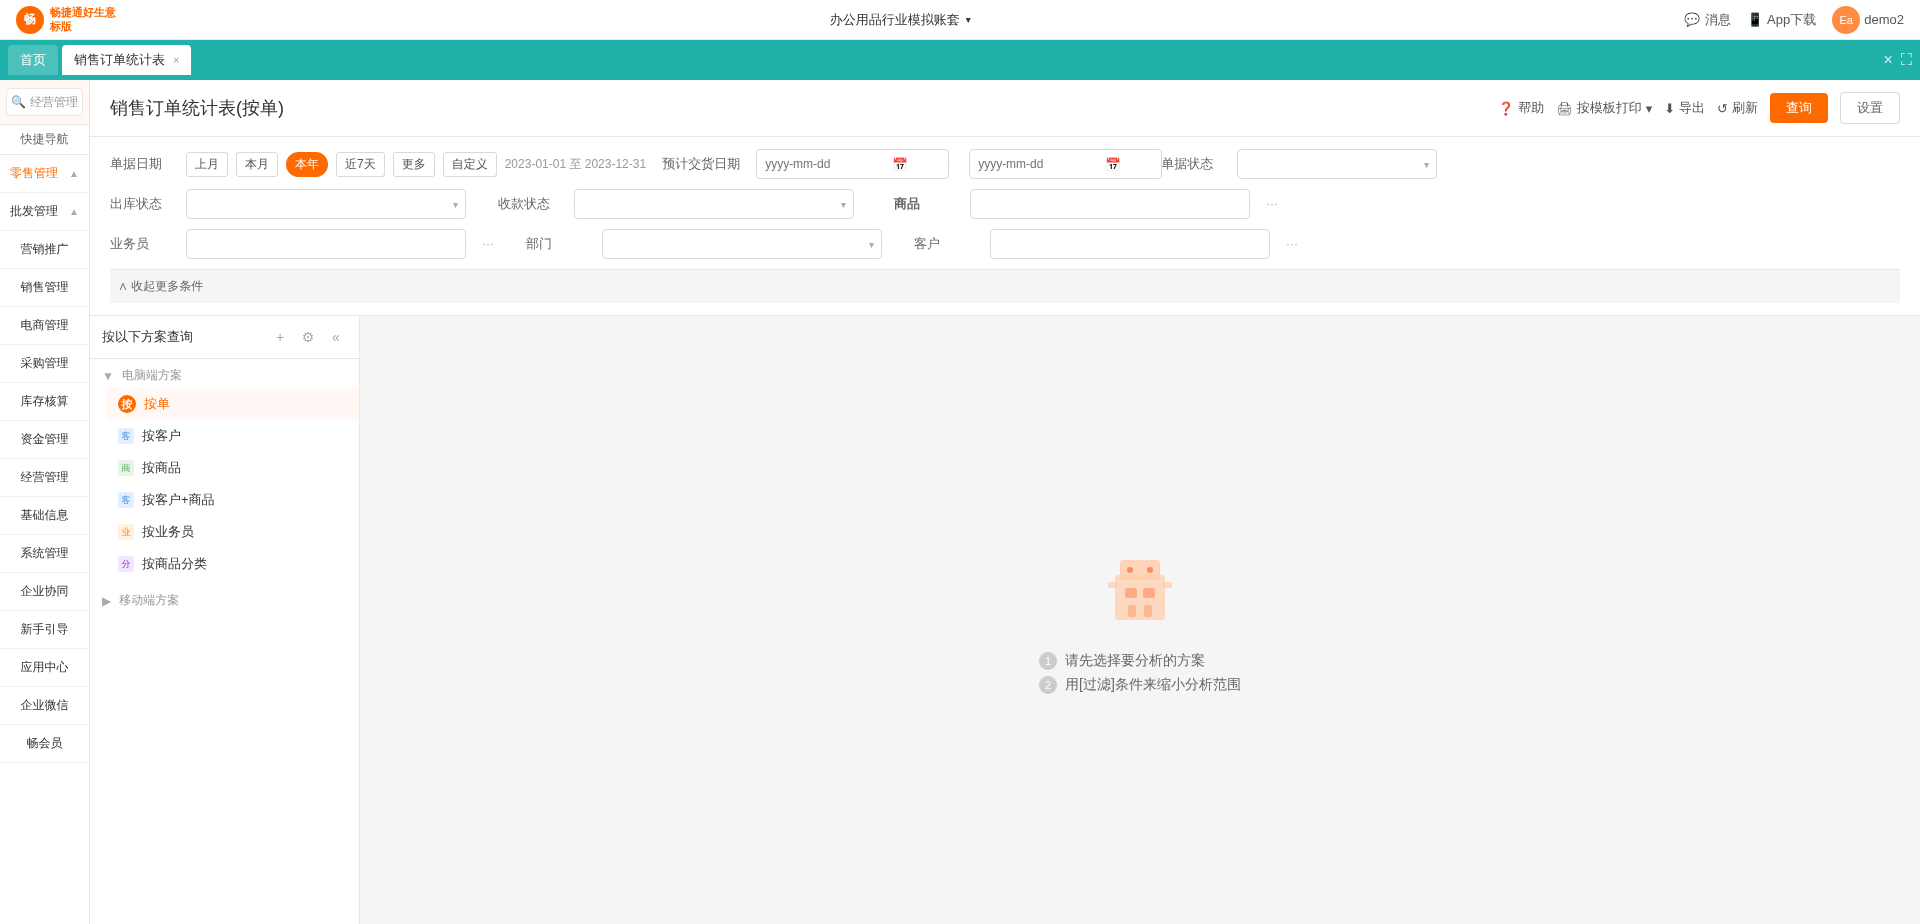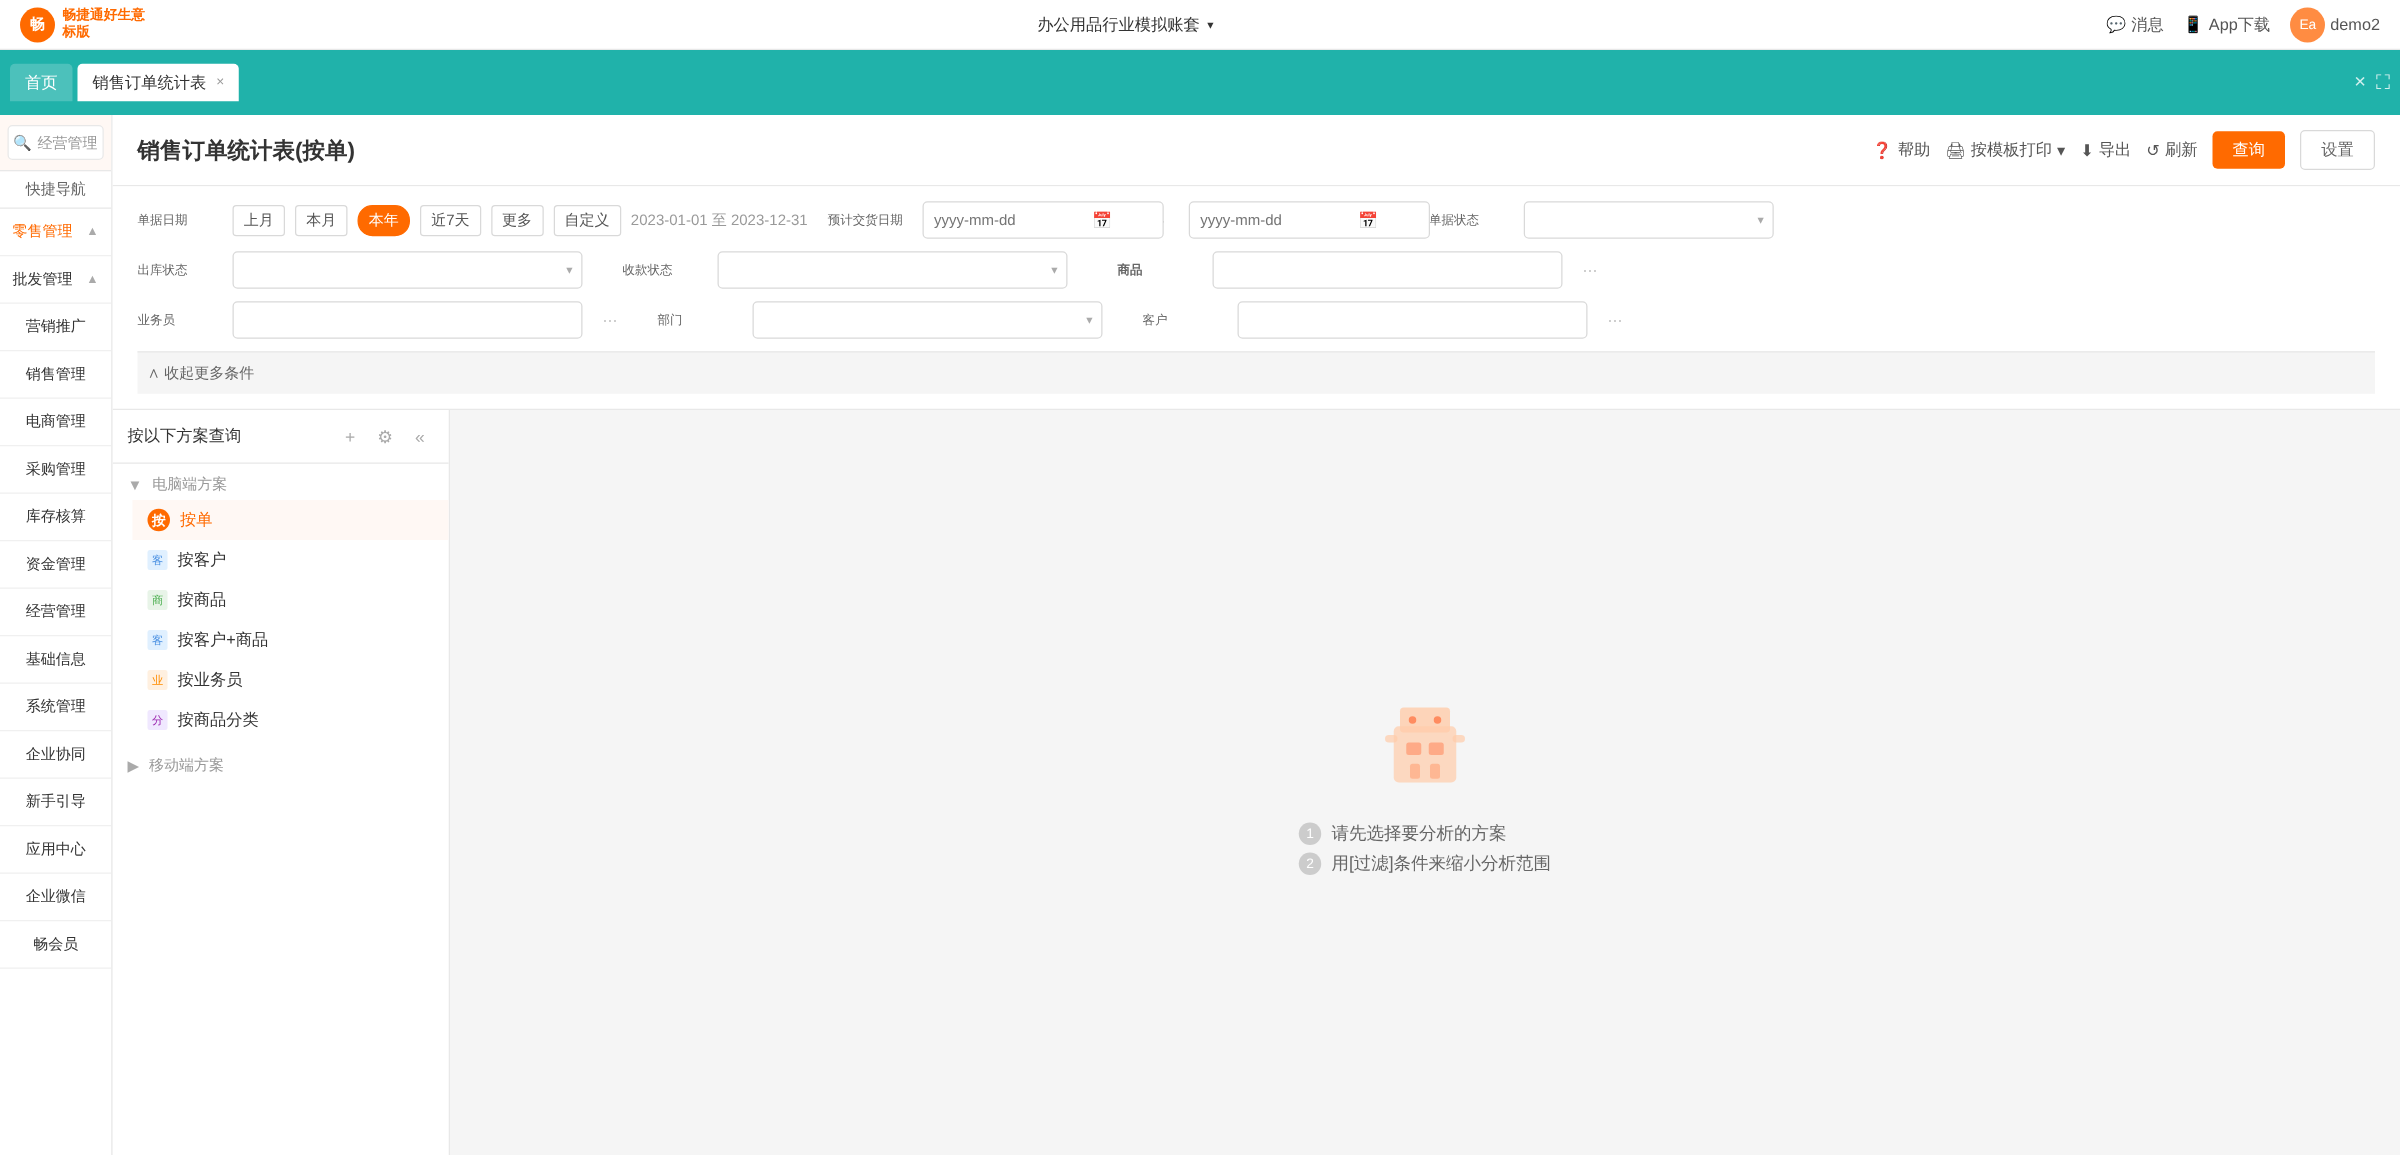--- a/index.html
+++ b/index.html
@@ -12,21 +12,21 @@
     .logo-icon { width: 28px; height: 28px; background: #ff6a00; border-radius: 50%; display: flex; align-items: center; justify-content: center; color: white; font-size: 12px; font-weight: bold; }
     .logo-text { font-size: 11px; color: #ff6a00; font-weight: bold; line-height: 1.2; }
     .top-bar-center { display: flex; align-items: center; gap: 6px; color: #666; font-size: 13px; }
     .top-bar-center span { color: #333; }
     .dropdown-arrow { color: #999; font-size: 10px; }
     .top-bar-right { display: flex; align-items: center; gap: 16px; }
     .top-bar-action { display: flex; align-items: center; gap: 4px; color: #555; font-size: 13px; cursor: pointer; }
     .avatar { width: 28px; height: 28px; background: #ff8c42; border-radius: 50%; display: flex; align-items: center; justify-content: center; color: white; font-size: 11px; }
 
     
-    .tab-bar { height: 52px; background: #20b2aa; display: flex; align-items: center; padding: 0 8px; flex-shrink: 0; gap: 4px; }
+    .tab-bar { height: 40px; background: #20b2aa; display: flex; align-items: center; padding: 0 8px; flex-shrink: 0; gap: 4px; }
     .tab-item { height: 30px; padding: 0 12px; display: flex; align-items: center; gap: 6px; border-radius: 4px 4px 0 0; font-size: 13px; cursor: pointer; color: rgba(255,255,255,0.85); }
     .tab-item.active { background: #fff; color: #333; }
     .tab-home { background: rgba(255,255,255,0.2); color: white; }
     .tab-close { font-size: 11px; color: #999; cursor: pointer; margin-left: 2px; }
     .tab-right-actions { margin-left: auto; display: flex; align-items: center; gap: 8px; }
     .tab-action-btn { color: rgba(255,255,255,0.8); font-size: 16px; cursor: pointer; }
 
     
     .main-layout { display: flex; flex: 1; overflow: hidden; }
 
@@ -38,31 +38,31 @@
     .sidebar-item { padding: 10px 6px; text-align: center; font-size: 12px; color: #333; cursor: pointer; border-bottom: 1px solid #f0f0f0; display: flex; flex-direction: column; align-items: center; gap: 1px; }
     .sidebar-item.has-arrow { flex-direction: row; justify-content: space-between; padding: 10px 10px; }
     .sidebar-item-arrow { font-size: 10px; color: #aaa; }
     .sidebar-item.active { color: #ff6a00; }
 
     
     .content-area { flex: 1; display: flex; flex-direction: column; overflow: hidden; }
 
     
     .page-header { background: #fff; padding: 12px 20px 0 20px; border-bottom: 1px solid #e8e8e8; display: flex; align-items: center; justify-content: space-between; flex-shrink: 0; }
-    .page-title { font-size: 18px; font-weight: bold; color: #333; padding-bottom: 12px; }
+    .page-title { font-size: 18px; font-weight: normal; color: #333; padding-bottom: 12px; }
     .page-header-actions { display: flex; align-items: center; gap: 12px; padding-bottom: 12px; }
     .header-action-btn { display: flex; align-items: center; gap: 4px; color: #555; font-size: 13px; cursor: pointer; }
     .header-action-primary { background: #ff6a00; color: white; border: none; padding: 6px 16px; border-radius: 4px; font-size: 13px; cursor: pointer; }
     .header-action-secondary { background: #fff; color: #666; border: 1px solid #d9d9d9; padding: 6px 16px; border-radius: 4px; font-size: 13px; cursor: pointer; }
 
     
     .filter-panel { background: #fff; padding: 12px 20px; border-bottom: 1px solid #e8e8e8; flex-shrink: 0; }
     .filter-row { display: flex; align-items: center; gap: 16px; margin-bottom: 10px; }
     .filter-row:last-child { margin-bottom: 0; }
-    .filter-label { color: #666; font-size: 10px; white-space: nowrap; min-width: 60px; }
+    .filter-label { color: #666; font-size: 13px; white-space: nowrap; min-width: 60px; }
     .filter-date-group { display: flex; align-items: center; gap: 8px; }
     .filter-date-btn { padding: 3px 8px; border: 1px solid #d9d9d9; border-radius: 3px; font-size: 12px; cursor: pointer; color: #555; background: #fff; }
     .filter-date-btn.active { background: #ff6a00; color: white; border-color: #ff6a00; border-radius: 12px; }
     .filter-date-range { font-size: 12px; color: #999; }
     .filter-input { flex: 1; height: 30px; border: 1px solid #d9d9d9; border-radius: 4px; padding: 0 8px; font-size: 13px; color: #333; background: #fff; outline: none; }
     .filter-select { flex: 1; height: 30px; border: 1px solid #d9d9d9; border-radius: 4px; padding: 0 8px; font-size: 13px; color: #333; background: #fff; outline: none; appearance: none; cursor: pointer; }
     .filter-select-wrapper { flex: 1; position: relative; display: flex; align-items: center; }
     .filter-select-wrapper .filter-select { width: 100%; }
     .select-arrow { position: absolute; right: 8px; color: #aaa; font-size: 10px; pointer-events: none; }
     .filter-date-input-wrapper { flex: 1; position: relative; display: flex; align-items: center; }

